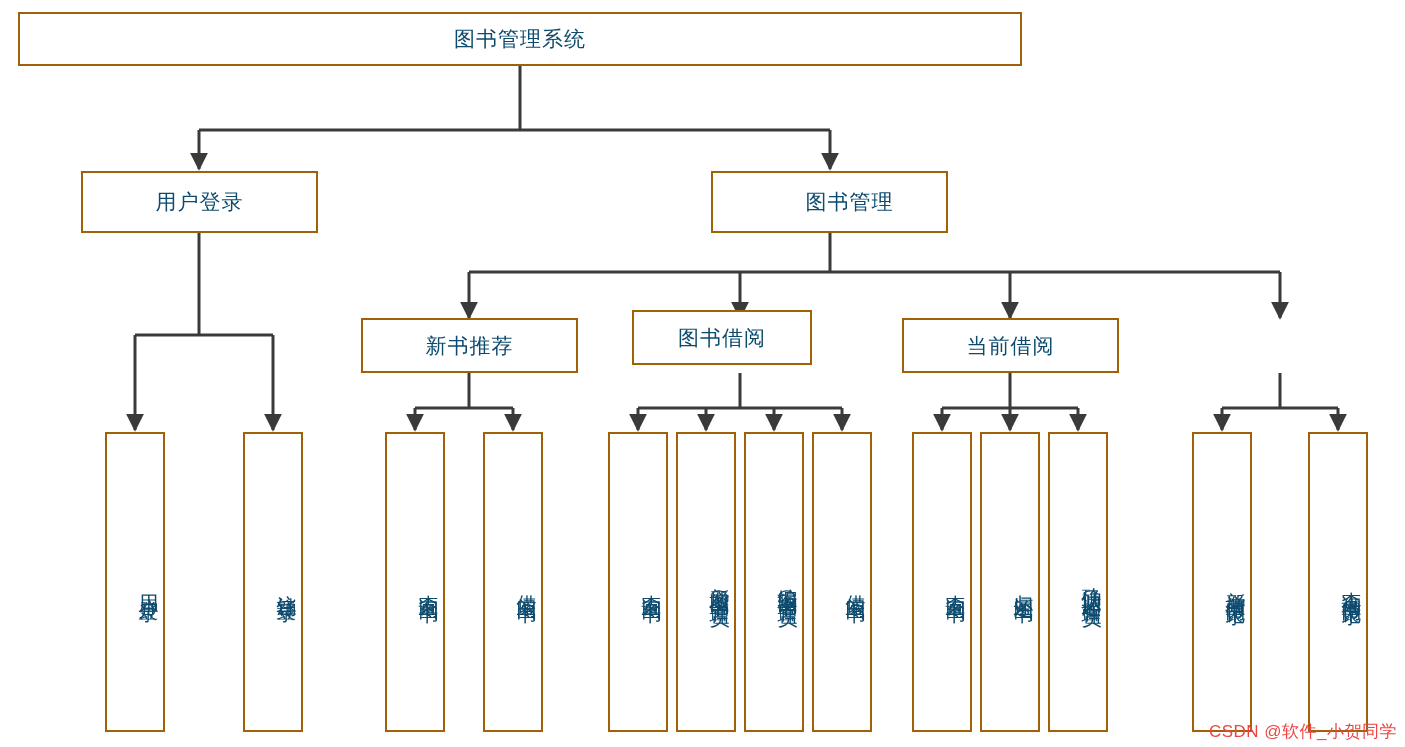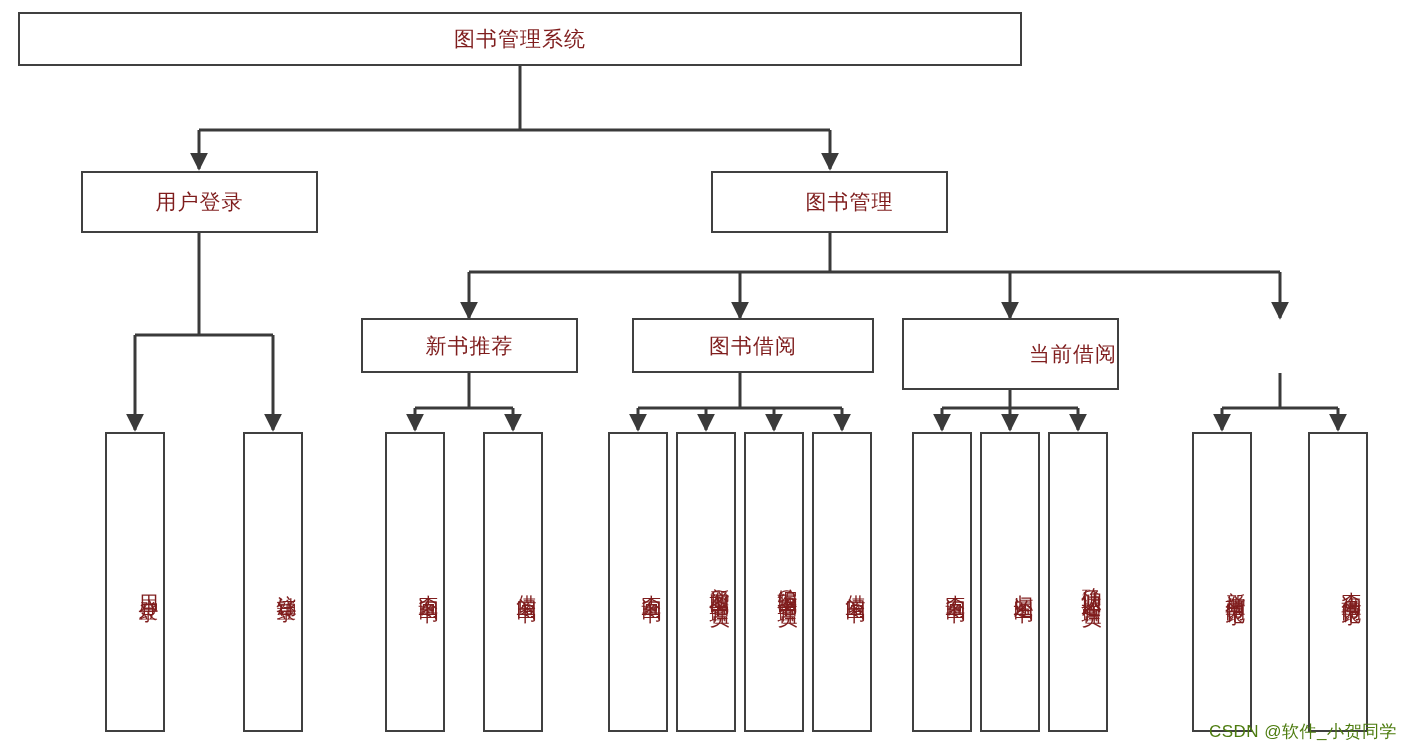--- a/index.html
+++ b/index.html
@@ -23,25 +23,25 @@
     left: 0;
     top: 0;
     width: 1405px;
     height: 747px;
     pointer-events: none;
   }
   .node {
     position: absolute;
     box-sizing: border-box;
     background: #ffffff;
-    border: 2px solid #404040;
+    border: 2px solid #a16207;
     display: flex;
     align-items: center;
     justify-content: center;
-    color: #7f1d1d;
+    color: #0c4a6e;
     z-index: 2;
   }
   .node.horiz {
     font-size: 21px;
     letter-spacing: 1px;
     line-height: 1.1;
   }
   .node.vert {
     writing-mode: vertical-rl;
     text-orientation: upright;
@@ -53,21 +53,21 @@
   }
   .node-label {
     display: block;
     white-space: nowrap;
   }
   .watermark {
     position: absolute;
     right: 8px;
     bottom: 4px;
     font-size: 17px;
-    color: #4d7c0f;
+    color: #ef4444;
     letter-spacing: 0.5px;
     z-index: 5;
     white-space: nowrap;
     margin-top: 44px;
   }
 </style>
 </head>
 <body>
 
 <div id="canvas">
@@ -129,24 +129,24 @@
   <div class="node horiz" style="left:81px; top:171px; width:237px; height:62px;">
     <span class="node-label">用户登录</span>
   </div>
   <div class="node horiz" style="left:711px; top:171px; width:237px; height:62px;padding-left:40px;">
     <span class="node-label">图书管理</span>
   </div>
 
   <div class="node horiz" style="left:361px; top:318px; width:217px; height:55px;text-align:center;">
     <span class="node-label">新书推荐</span>
   </div>
-  <div class="node horiz" style="left:632px; top:318px; width:242px; height:55px;text-align:center;">
+  <div class="node horiz" style="left:632px; top:310px; width:180px; height:55px;text-align:center;">
     <span class="node-label">图书借阅</span>
   </div>
-  <div class="node horiz" style="left:902px; top:318px; width:217px; height:72px;justify-content:flex-end;">
+  <div class="node horiz" style="left:902px; top:318px; width:217px; height:55px;">
     <span class="node-label">当前借阅</span>
   </div>
 
   <div class="node vert" style="left:105px; top:432px; width:60px; height:300px;">
     <span class="node-label">用户登录</span>
   </div>
   <div class="node vert" style="left:243px; top:432px; width:60px; height:300px;">
     <span class="node-label">注销登录</span>
   </div>
 

